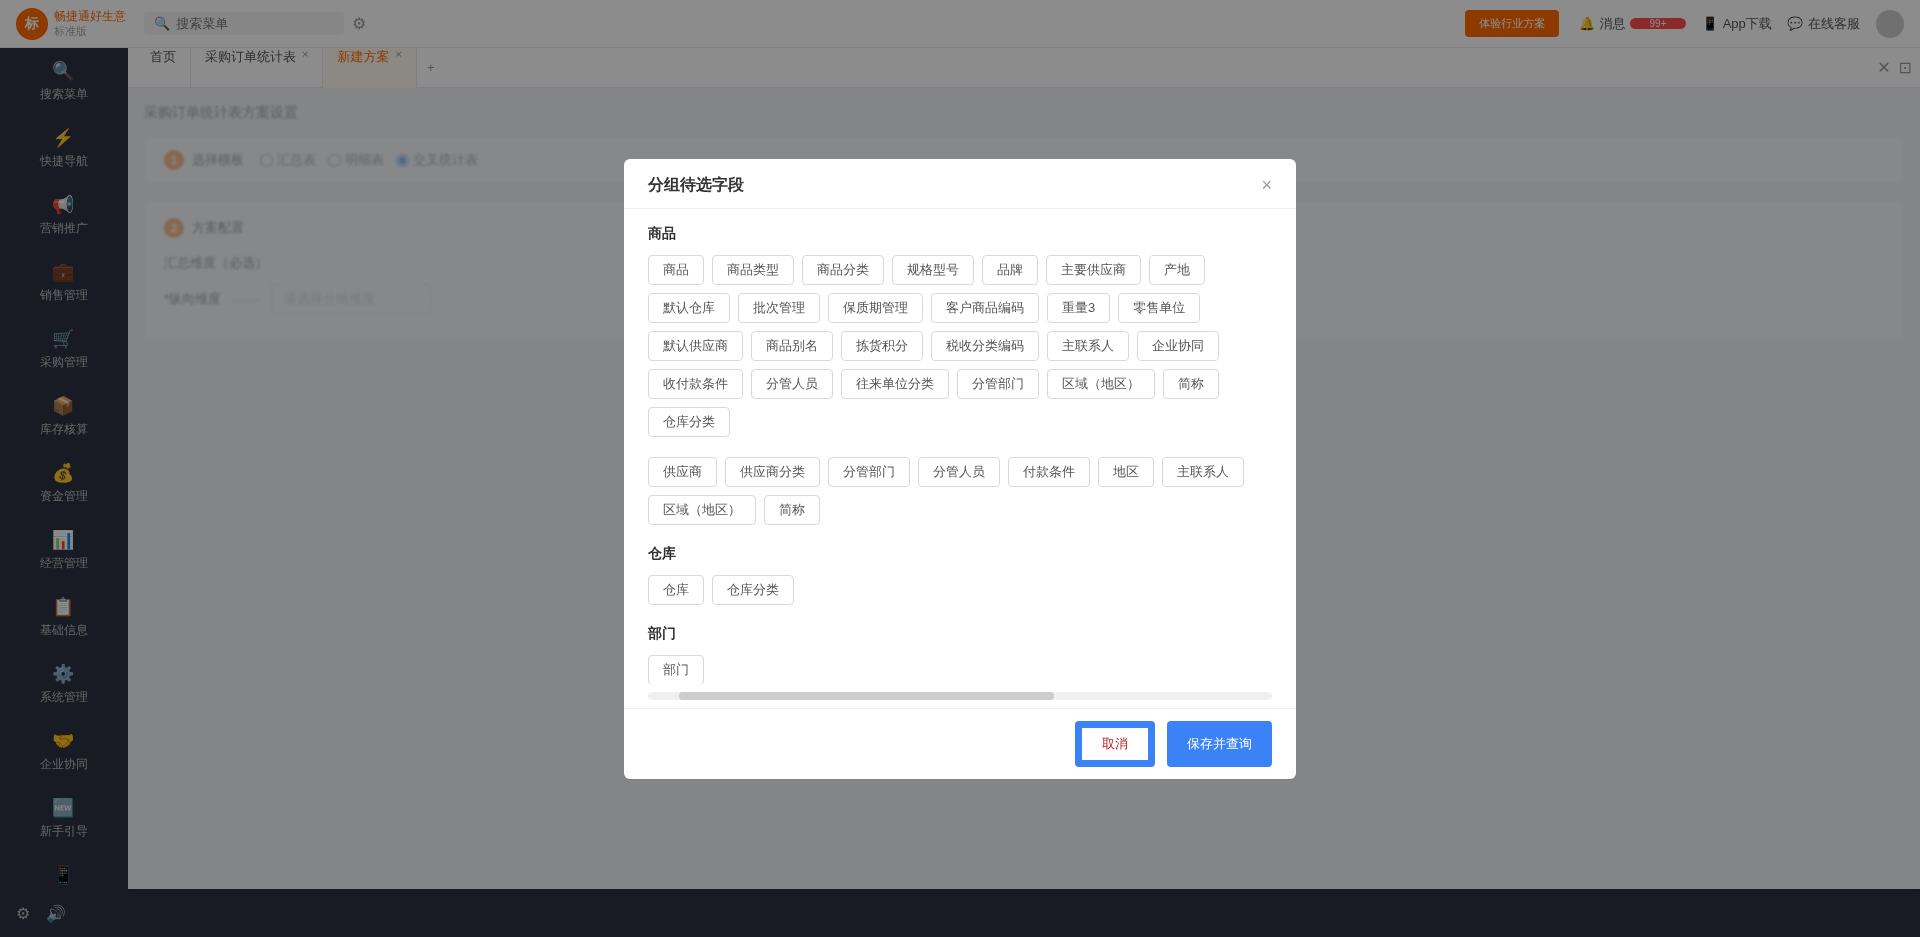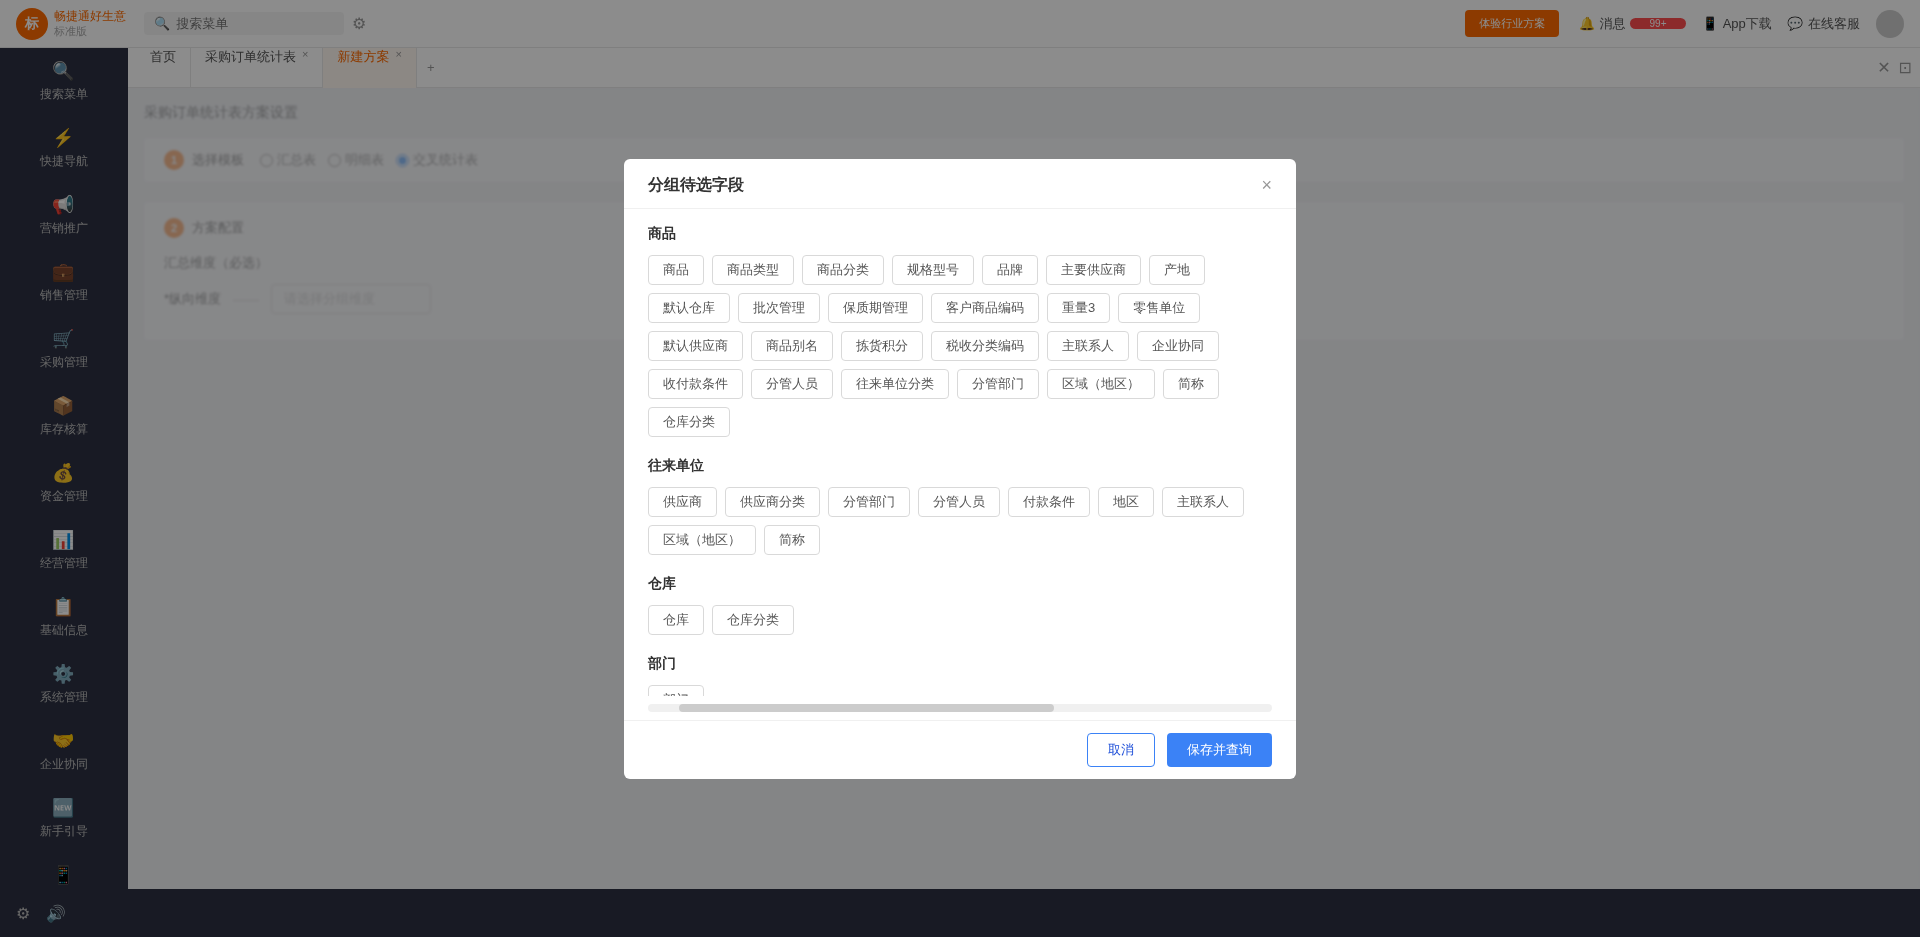--- a/index.html
+++ b/index.html
@@ -62,21 +62,21 @@
     .field-group-title { font-size: 14px; font-weight: 600; color: #333; margin-bottom: 12px; }
     .field-tags { display: flex; flex-wrap: wrap; gap: 8px; }
     .field-tag { border: 1px solid #d9d9d9; border-radius: 4px; padding: 5px 14px; font-size: 13px; color: #555; cursor: pointer; background: #fff; }
 
     
     .modal-body::-webkit-scrollbar { width: 6px; }
     .modal-body::-webkit-scrollbar-track { background: #f0f0f0; }
     .modal-body::-webkit-scrollbar-thumb { background: #ccc; border-radius: 3px; }
 
     
-    .btn-cancel { background: #fff; border: 1px solid #3b82f6; color: #1d4ed8; padding: 7px 20px; border-radius: 4px; cursor: pointer; font-size: 13px; }
+    .btn-cancel { background: #fff; border: 7px solid #3b82f6; color: #b91c1c; padding: 7px 20px; border-radius: 4px; cursor: pointer; font-size: 13px; }
     .btn-primary { background: #3b82f6; color: #fff; border: none; padding: 7px 20px; border-radius: 4px; cursor: pointer; font-size: 13px; }
 
     
     .bottom-bar { position: fixed; bottom: 0; left: 0; right: 0; height: 48px; background: #2d3142; display: flex; align-items: center; justify-content: space-between; padding: 0 16px; z-index: 95; }
     .bottom-left { display: flex; gap: 16px; }
     .bottom-icon { color: #bbb; cursor: pointer; font-size: 16px; }
 
     
     .bg-content { filter: blur(1px); opacity: 0.4; }
 
@@ -278,21 +278,20 @@
             <div class="field-tag">收付款条件</div>
             <div class="field-tag">分管人员</div>
             <div class="field-tag">往来单位分类</div>
             <div class="field-tag">分管部门</div>
             <div class="field-tag">区域（地区）</div>
             <div class="field-tag">简称</div>
             <div class="field-tag">仓库分类</div>
           </div>
         </div>
         <div class="field-group">
-          <div class="field-group-title">往来单位</div>
           <div class="field-tags">
             <div class="field-tag">供应商</div>
             <div class="field-tag">供应商分类</div>
             <div class="field-tag">分管部门</div>
             <div class="field-tag">分管人员</div>
             <div class="field-tag">付款条件</div>
             <div class="field-tag">地区</div>
             <div class="field-tag">主联系人</div>
             <div class="field-tag">区域（地区）</div>
             <div class="field-tag">简称</div>

